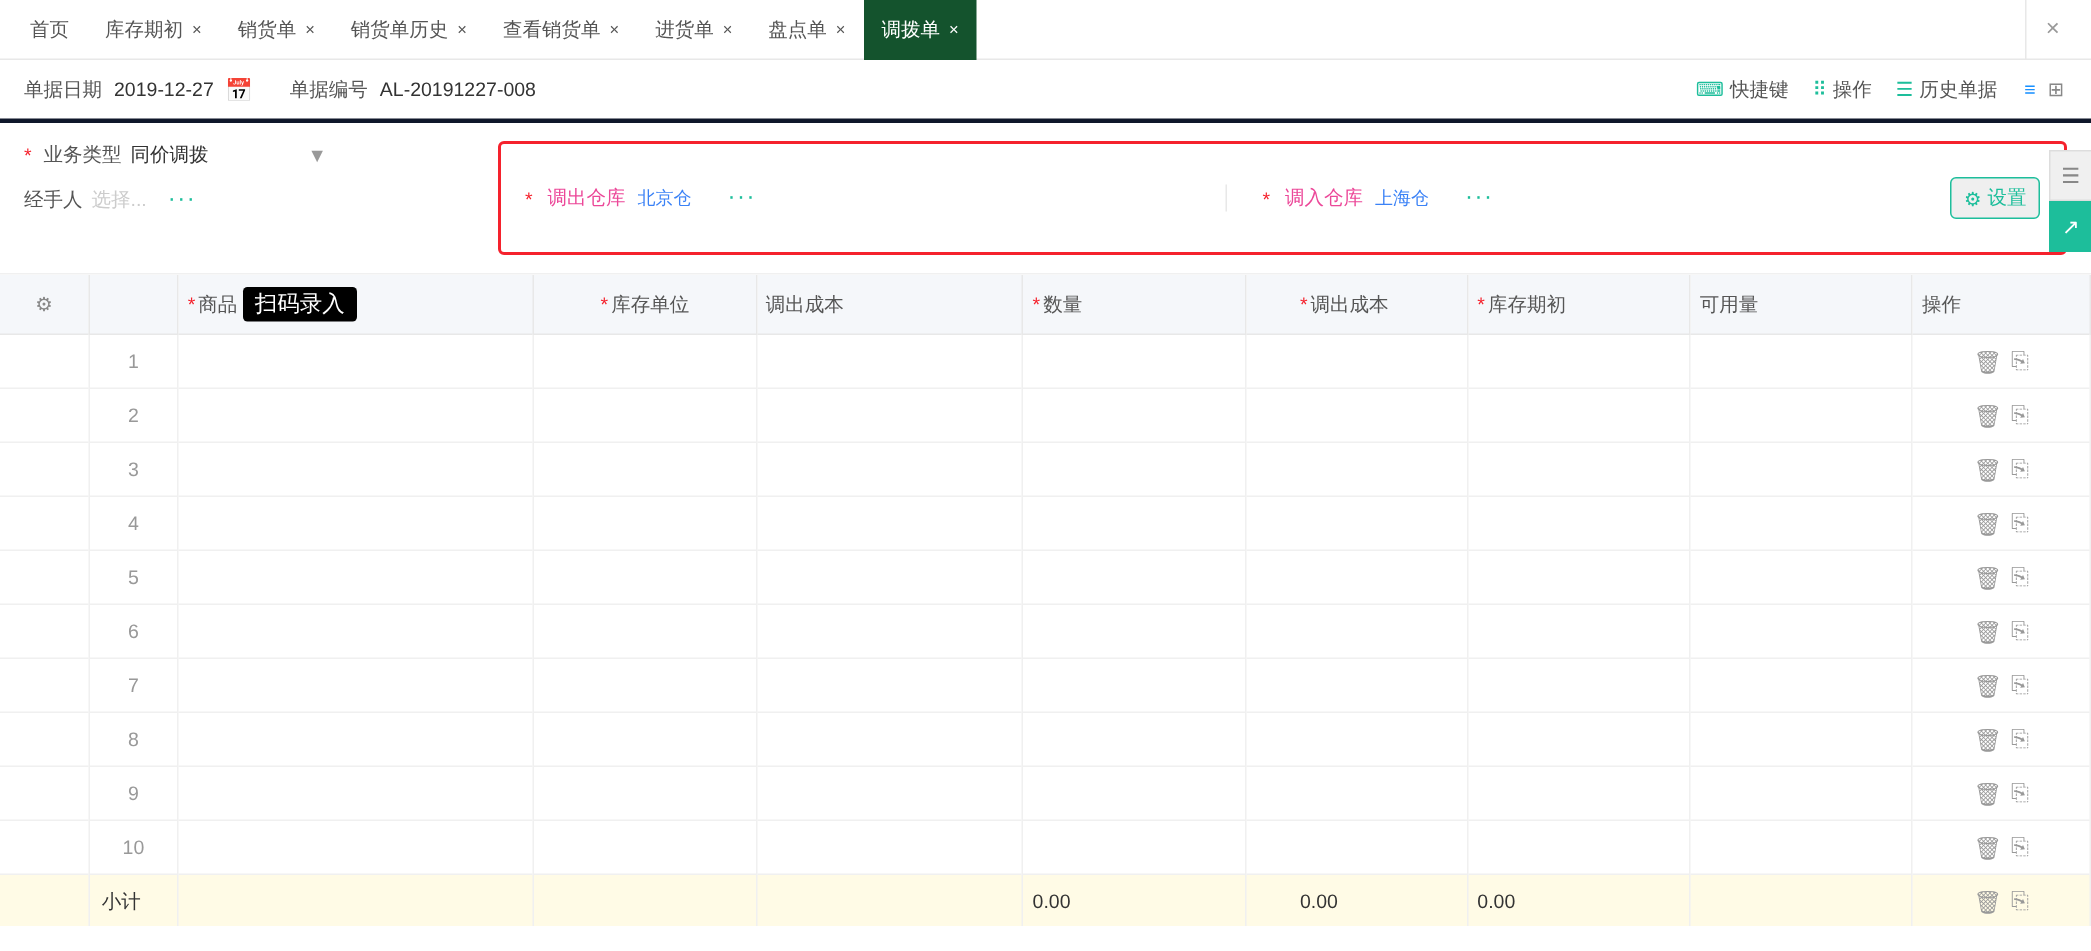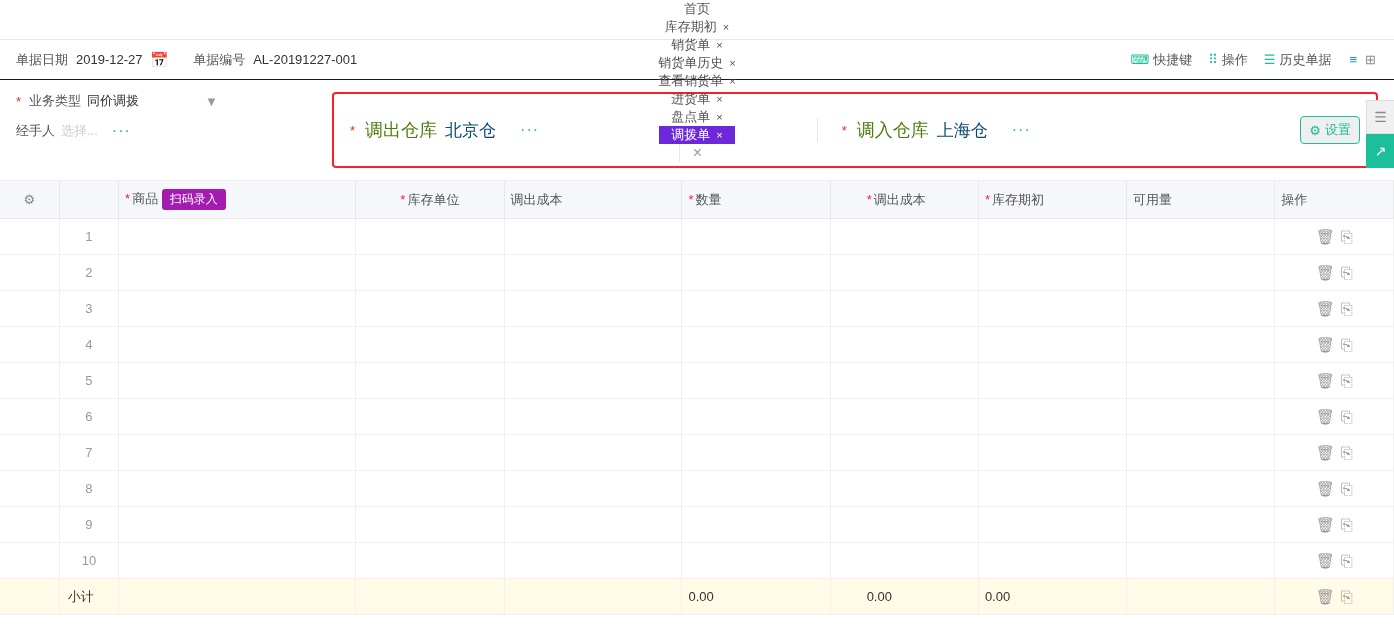--- a/index.html
+++ b/index.html
@@ -6,36 +6,35 @@
     body { font-family: "Microsoft YaHei", "PingFang SC", sans-serif; font-size: 13px; color: #333; background: #fff; overflow: hidden; }
 
     
     .tab-bar {
       display: flex;
       align-items: center;
       border-bottom: 1px solid #e8e8e8;
       background: #fff;
       height: 40px;
       padding: 0 8px;
-      flex-direction: column;
     }
     .tab-item {
       display: flex;
       align-items: center;
       padding: 0 12px;
       height: 40px;
       cursor: pointer;
       color: #555;
       font-size: 13px;
       border-right: none;
       position: relative;
       white-space: nowrap;
     }
     .tab-item.active {
-      background: #6d28d9;
+      background: #14532d;
       color: #fff;
     }
     .tab-item .close-icon {
       margin-left: 6px;
       font-size: 11px;
       cursor: pointer;
       color: inherit;
     }
     .tab-spacer { flex: 1; }
     .tab-close-all {
@@ -48,21 +47,21 @@
       color: #999;
       font-size: 16px;
       border-left: 1px solid #e8e8e8;
     }
 
     
     .form-header {
       display: flex;
       align-items: center;
       padding: 10px 16px;
-      border-bottom: 1px solid #0f172a;
+      border-bottom: 3px solid #0f172a;
       gap: 24px;
     }
     .form-field {
       display: flex;
       align-items: center;
       gap: 8px;
       font-size: 13px;
       color: #555;
     }
     .form-field .value {
@@ -162,28 +161,28 @@
       align-items: center;
       gap: 8px;
       flex: 1;
     }
     .wh-item + .wh-item {
       border-left: 1px solid #e8e8e8;
       padding-left: 24px;
       margin-left: 16px;
     }
     .wh-label {
-      color: #4d7c0f;
-      font-size: 18px;
+      color: #ec4899;
+      font-size: 13px;
       white-space: nowrap;
       text-align: center;
     }
     .wh-value {
-      color: #0c4a6e;
-      font-size: 17px;
+      color: #3b82f6;
+      font-size: 12px;
     }
 
     .setting-btn {
       display: flex;
       align-items: center;
       gap: 4px;
       border: 1px solid #1dbe9b;
       border-radius: 4px;
       padding: 4px 8px;
       color: #1dbe9b;
@@ -244,26 +243,26 @@
     .col-unit { width: 100px; text-align: center; }
     .col-spec { width: 120px; }
     .col-qty { width: 100px; }
     .col-cost { width: 100px; padding-left: 36px; }
     .col-amount { width: 100px; }
     .col-avail { width: 100px; }
     .col-ops { width: 80px; }
     .col-num { width: 40px; }
 
     .scan-btn {
-      background: #a21caf;
+      background: #000000;
       color: #fff;
       border: none;
       border-radius: 3px;
       padding: 2px 8px;
-      font-size: 12px;
+      font-size: 15px;
       cursor: pointer;
       white-space: nowrap;
     }
     .ops-icons {
       display: flex;
       gap: 6px;
       justify-content: center;
     }
     .op-icon {
       cursor: pointer;
@@ -348,21 +347,21 @@
 </div>
 
 <div class="form-header">
   <div class="form-field">
     <span>单据日期</span>
     <span class="value">2019-12-27</span>
     <span class="calendar-icon">📅</span>
   </div>
   <div class="form-field">
     <span>单据编号</span>
-    <span class="value">AL-20191227-001</span>
+    <span class="value">AL-20191227-008</span>
   </div>
   <div class="header-right">
     <div class="header-action">
       <span style="color:#1dbe9b;">⌨</span>
       <span>快捷键</span>
     </div>
     <div class="header-action">
       <span style="color:#1dbe9b;">⠿</span>
       <span>操作</span>
     </div>

